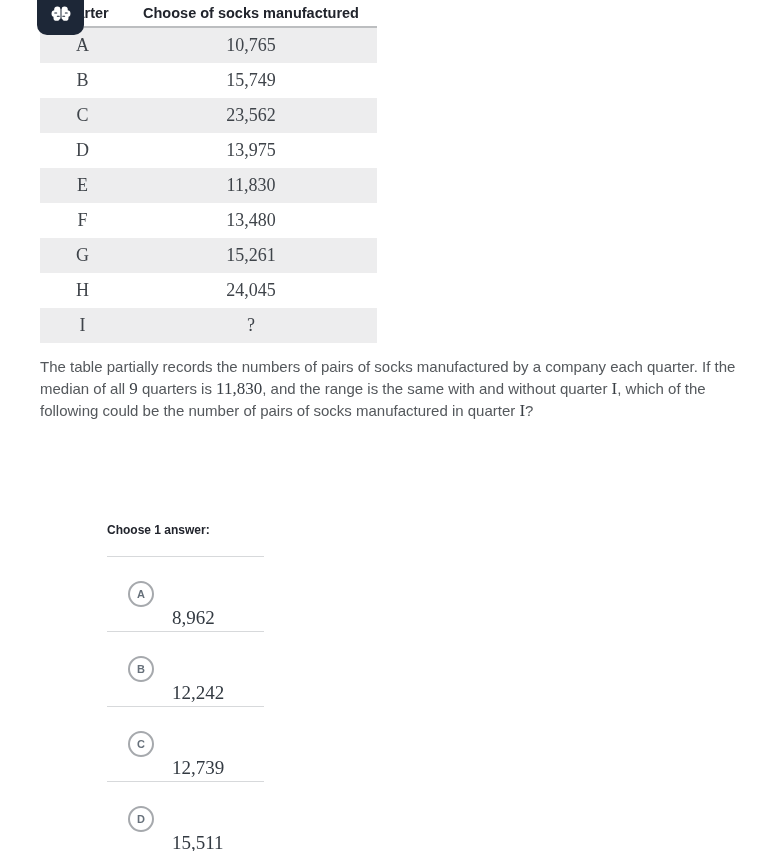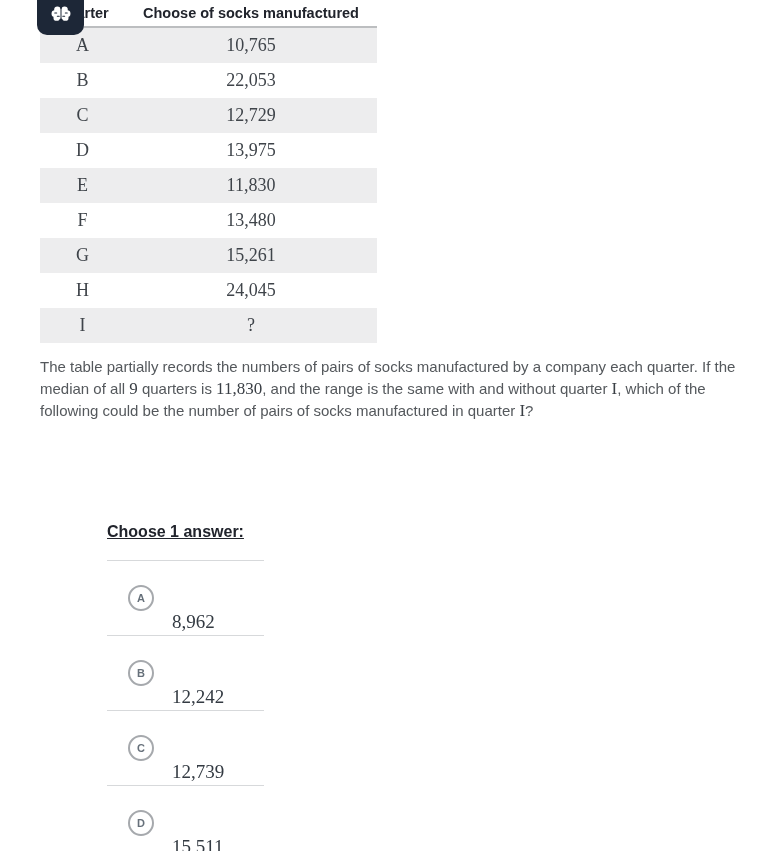--- a/index.html
+++ b/index.html
@@ -52,23 +52,22 @@
     margin:0;
   }
   .question .math{
     font-family:"Liberation Serif",serif;
     font-size:17px;color:#3a3f45;
   }
 
   
   .answers{position:absolute;left:107px;top:523px;}
   .answers .prompt{
-    font-size:16px;font-weight:bold;color:#21242c;
+    font-size:12px;font-weight:bold;color:#21242c;
     margin:0 0 19px 0;
-    text-decoration:underline;
   }
   .answers ul{list-style:none;margin:0;padding:0;width:157px;}
   .answers li{
     box-sizing:border-box;
     height:75px;
     border-top:1px solid #d7d9db;
     display:flex;align-items:center;
     padding-left:21px;
     cursor:pointer;
     white-space:nowrap;
@@ -126,25 +125,25 @@
         <th>Choose of socks manufactured</th>
       </tr>
     </thead>
     <tbody id="table-body">
         <tr>
           <td>A</td>
           <td>10,765</td>
         </tr>
         <tr>
           <td>B</td>
-          <td>22,053</td>
+          <td>15,749</td>
         </tr>
         <tr>
           <td>C</td>
-          <td>12,729</td>
+          <td>23,562</td>
         </tr>
         <tr>
           <td>D</td>
           <td>13,975</td>
         </tr>
         <tr>
           <td>E</td>
           <td>11,830</td>
         </tr>
         <tr>

